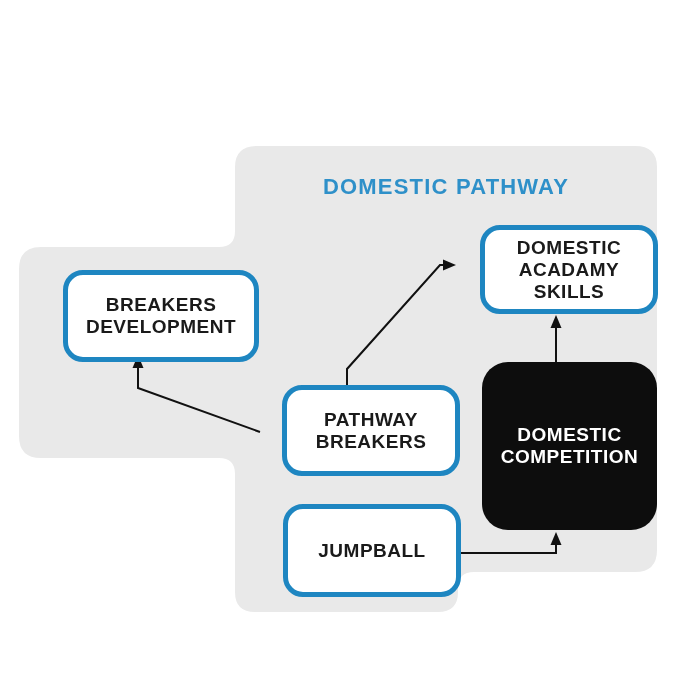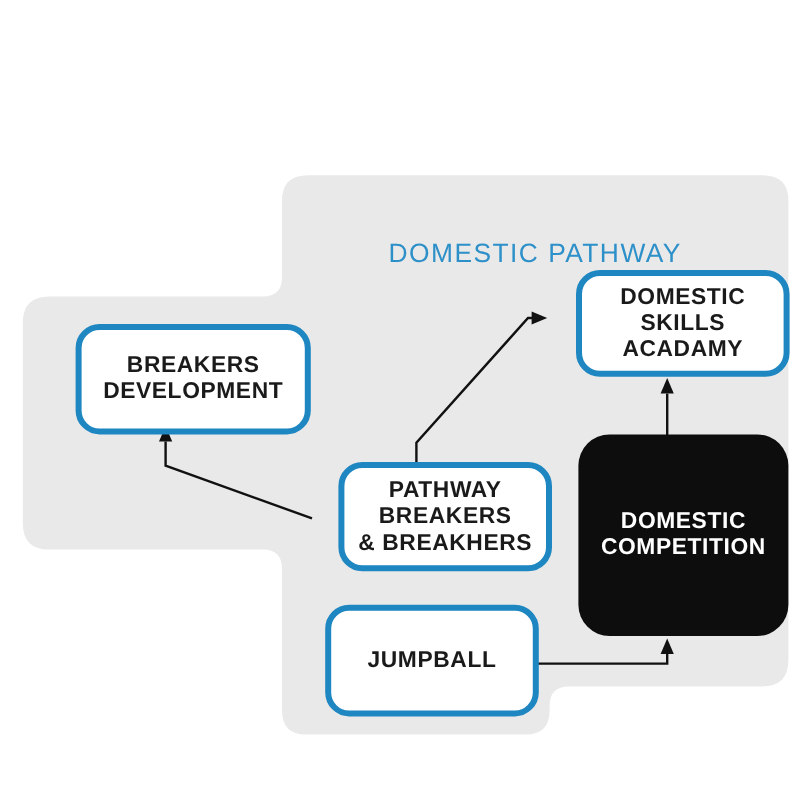--- a/index.html
+++ b/index.html
@@ -21,23 +21,22 @@
     position:relative;overflow:hidden;
   }
   .stage{position:absolute;left:0;top:0;width:675px;height:675px;}
   svg.layer{position:absolute;left:0;top:0;width:675px;height:675px;}
   .panel-shape{fill:var(--panel);}
   .edge-line{stroke:var(--edge);stroke-width:2;fill:none;stroke-linejoin:miter;}
   .arrow-head{fill:var(--edge);}
   .diagram-title{
     position:absolute;left:235px;top:174px;width:422px;
     text-align:center;
-    font-size:22px;font-weight:normal;letter-spacing:1.2px;
+    font-size:22px;font-weight:bold;letter-spacing:1.2px;
     color:var(--title);
-    margin-top:24px;
   }
   .node{
     position:absolute;box-sizing:border-box;
     background:var(--node-fill);
     border:5px solid var(--node-border);
     border-radius:20px;
     display:flex;align-items:center;justify-content:center;
     text-align:center;
     font-weight:bold;font-size:19px;line-height:22px;
     letter-spacing:0.5px;color:var(--text);margin-left:22px;
@@ -45,21 +44,21 @@
   .node .label span{display:block;}
   .node.filled{
     background:var(--filled-node);
     border:none;border-radius:26px;
     color:var(--filled-node-text);
   }
   #node-breakers{left:41px;top:270px;width:196px;height:92px;}
   #node-acadamy{left:458px;top:225px;width:178px;height:89px;}
   #node-ground{left:260px;top:385px;width:178px;height:91px;}
   #node-competition{left:460px;top:362px;width:175px;height:168px;}
-  #node-jumpball{left:249px;top:504px;width:178px;height:93px;}
+  #node-jumpball{left:261px;top:504px;width:178px;height:93px;}
 </style>
 </head>
 <body>
 
 <div class="stage">
 
   <svg class="layer" viewBox="0 0 675 675">
     <path class="panel-shape" d="M235,167
          Q235,146 257,146 L635,146 Q657,146 657,167
          L657,550 Q657,572 635,572
@@ -101,30 +100,29 @@
   <div class="node" id="node-breakers">
     <div class="label">
       <span>BREAKERS</span>
       <span>DEVELOPMENT</span>
     </div>
   </div>
 
   <div class="node" id="node-acadamy">
     <div class="label">
       <span>DOMESTIC</span>
+      <span>ACADAMY</span>
       <span>SKILLS</span>
-      <span>ACADAMY</span>
     </div>
   </div>
 
   <div class="node" id="node-ground">
     <div class="label">
       <span>PATHWAY</span>
       <span>BREAKERS</span>
-      <span>&amp; BREAKHERS</span>
     </div>
   </div>
 
   <div class="node filled" id="node-competition">
     <div class="label">
       <span>DOMESTIC</span>
       <span>COMPETITION</span>
     </div>
   </div>
 

